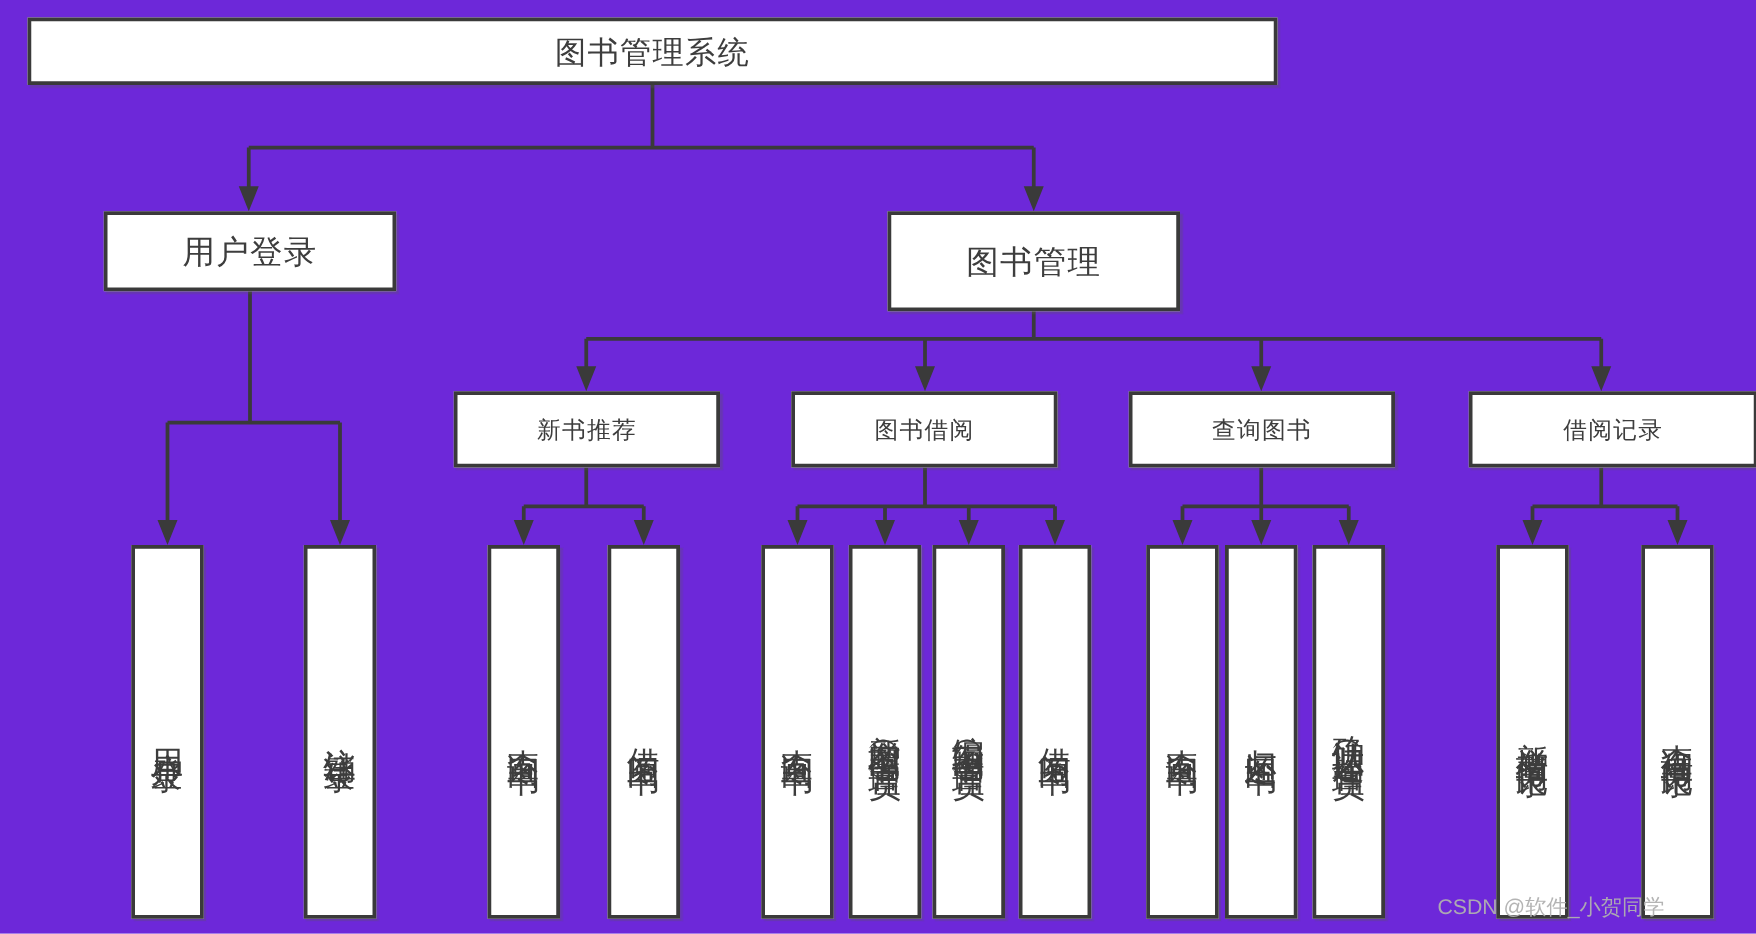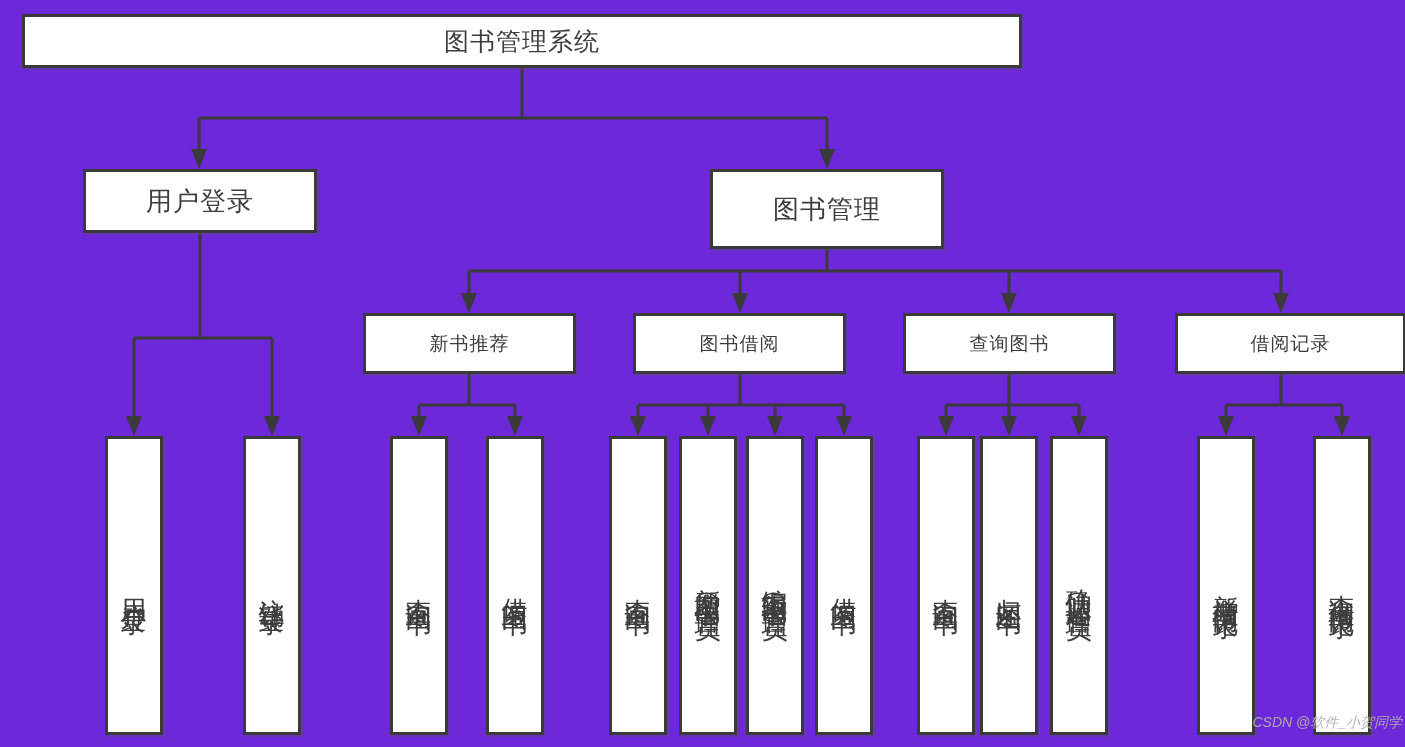--- a/index.html
+++ b/index.html
@@ -37,27 +37,25 @@
     text-orientation: mixed;
     font-size: 26px;
     letter-spacing: 4px;
     line-height: 1;
   }
   .watermark {
     position: absolute;
     left: 1150px;
     top: 714px;
     width: 252px;
-    text-align: right;
-    font-size: 14px;
+    font-size: 17px;
     color: #b0b0b0;
     opacity: 0.95;
     white-space: nowrap;
     z-index: 5;
-    font-style: italic;
   }
 </style>
 </head>
 <body>
 
 <div class="canvas">
 
   <svg class="connectors" viewBox="0 0 1405 747" aria-hidden="true">
     <path class="ln" d="
       M522 68 L522 118

